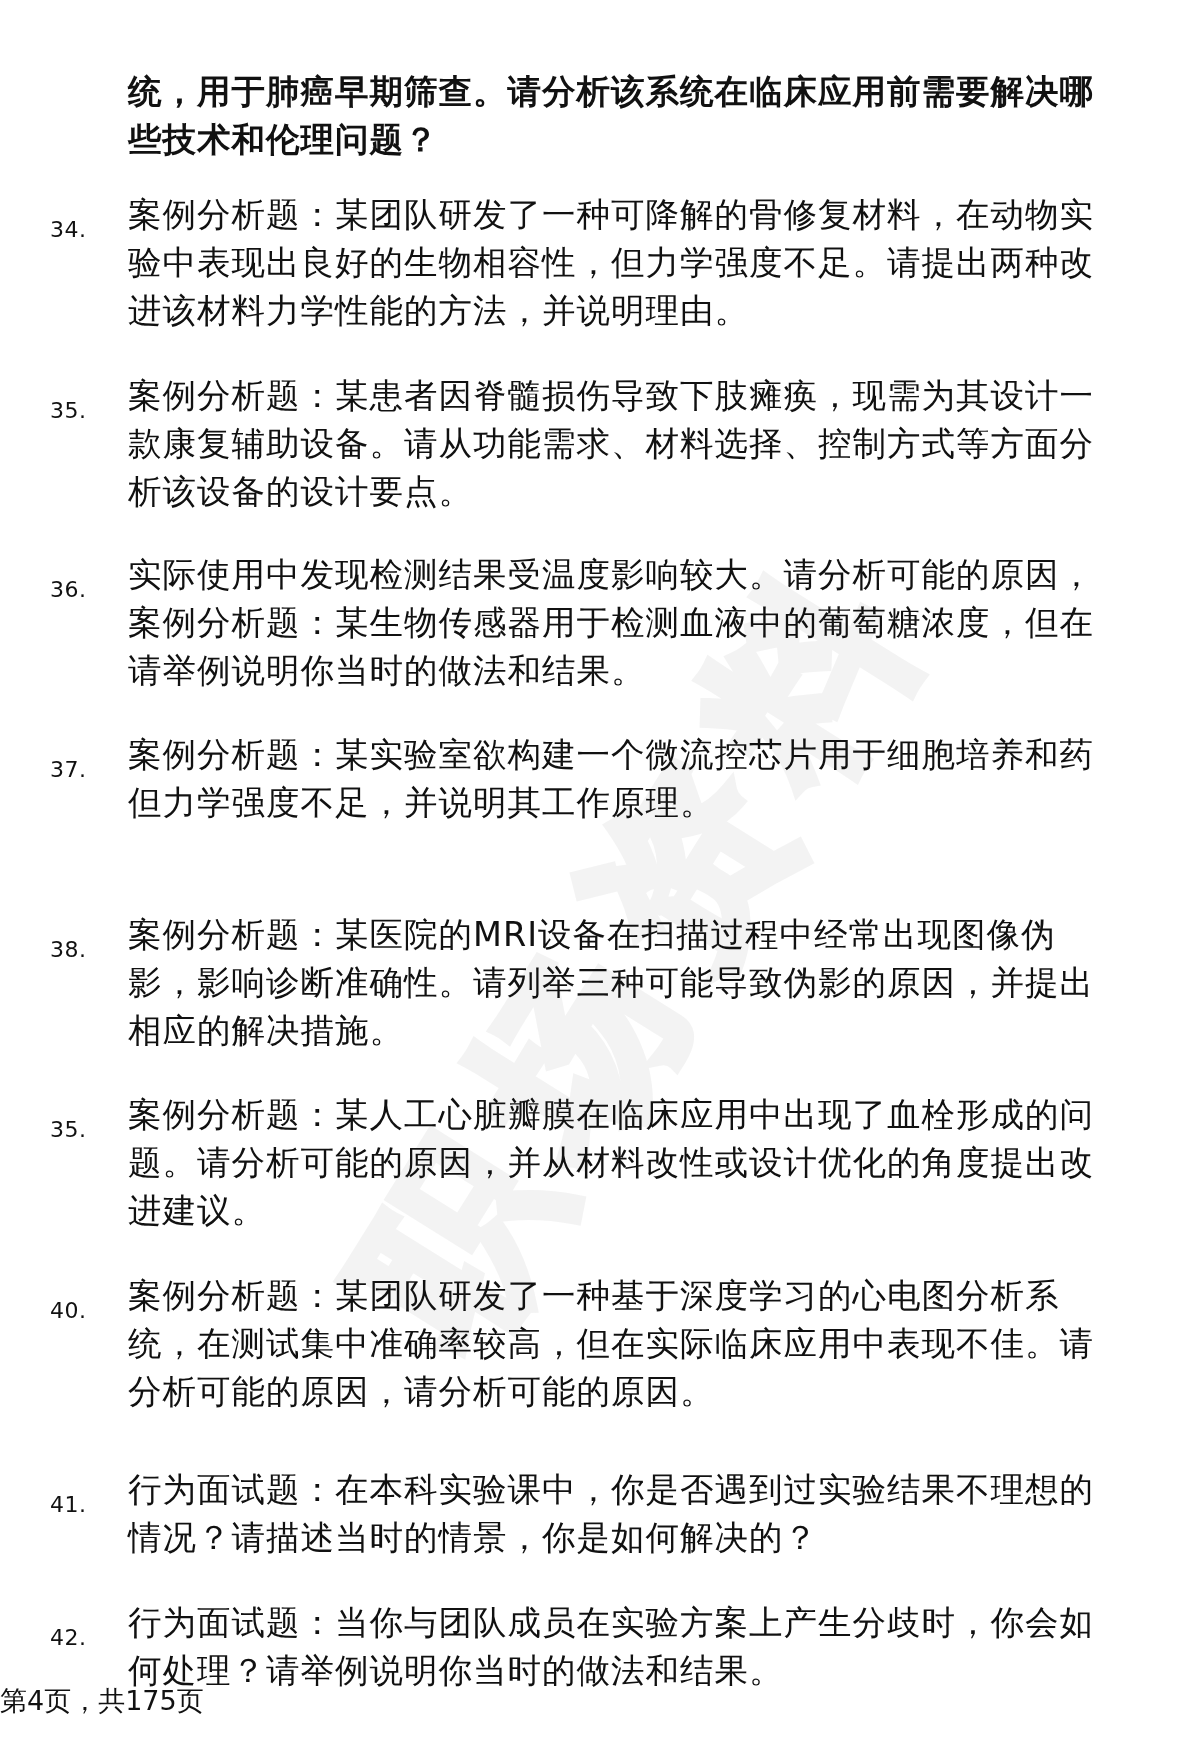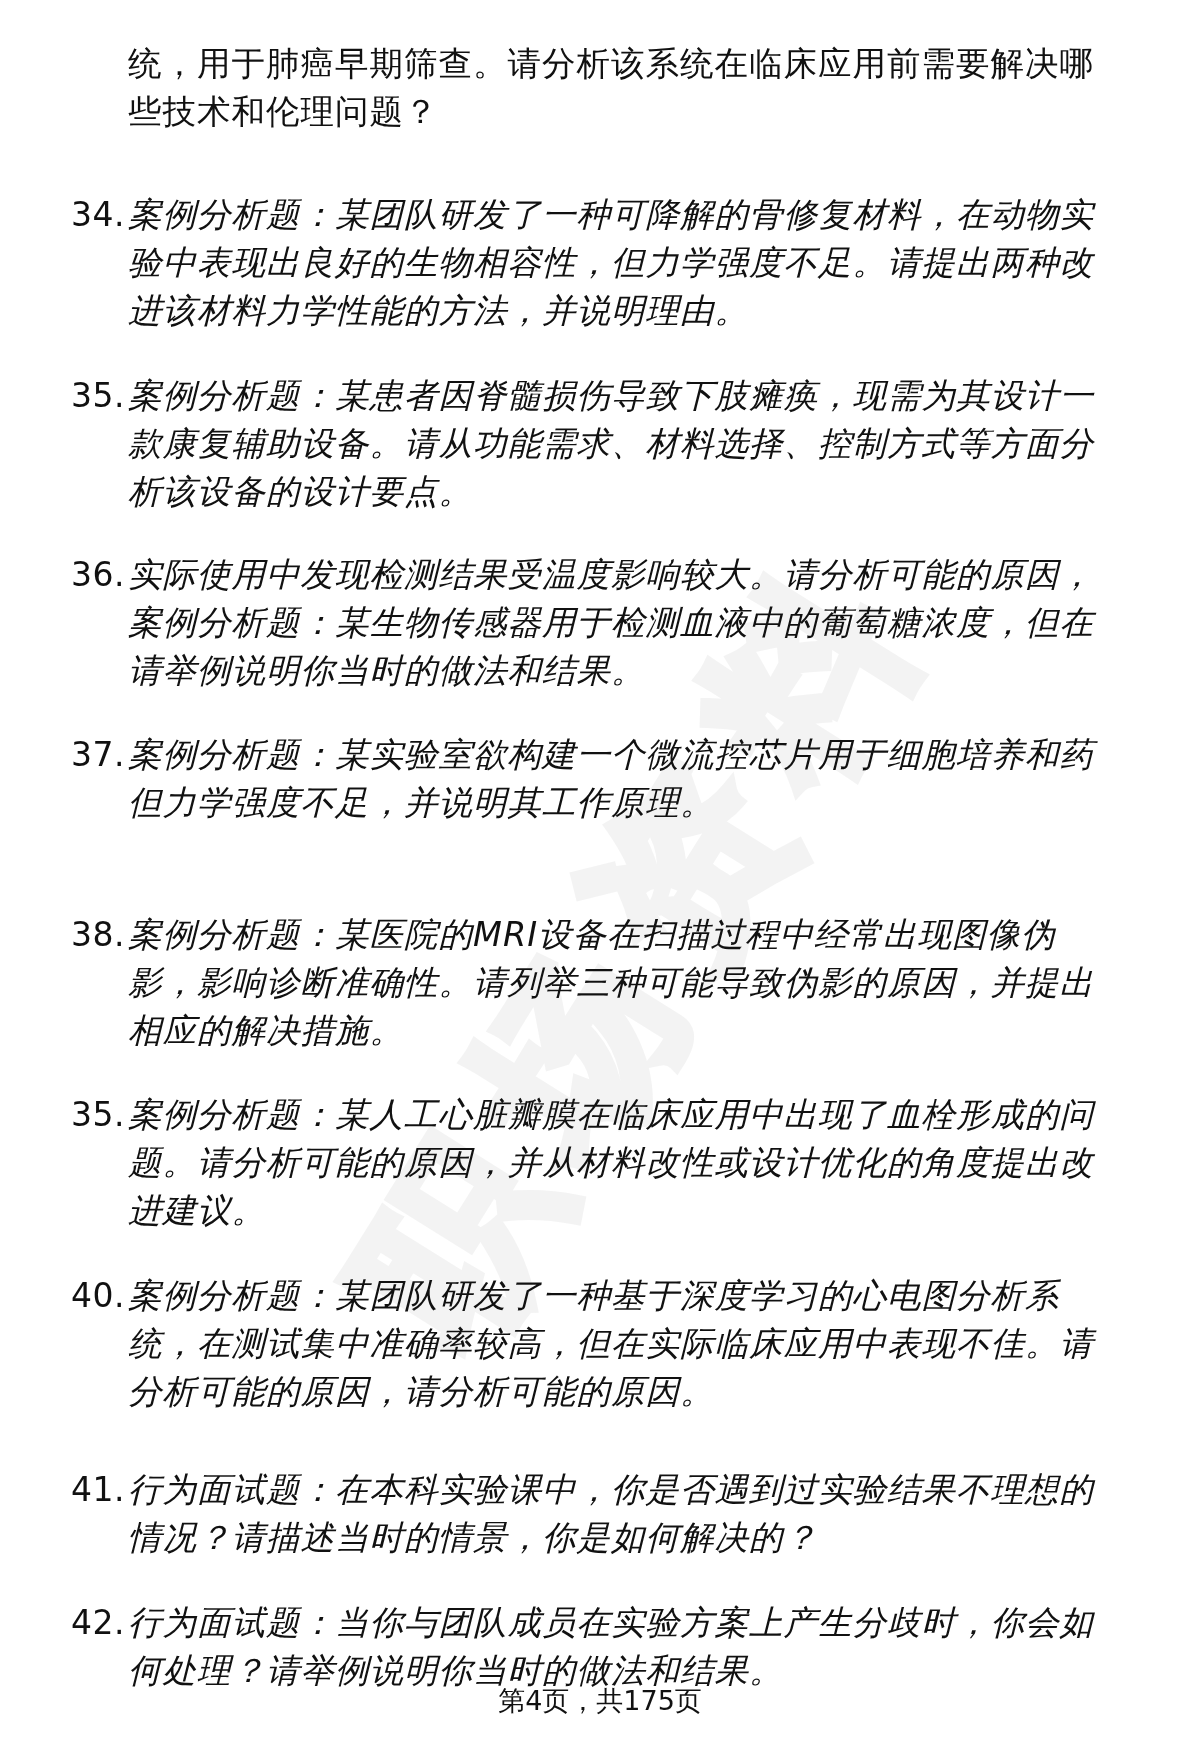--- a/index.html
+++ b/index.html
@@ -35,58 +35,57 @@
   .page {
     position: absolute;
     left: 0;
     top: 0;
     width: 1200px;
     z-index: 1;
   }
   .continuation {
     position: absolute;
     left: 128px;
-    top: 40px;
+    top: 68px;
     width: 1020px;
+    font-weight: bold;
   }
   .item {
     position: absolute;
     left: 0;
     width: 1200px;
   }
   .item-number {
     position: absolute;
     left: 50px;
-    top: 0;
-    font-size: 33px;
+    top: 15px;
+    font-size: 22px;
     line-height: 48px;
     letter-spacing: 0.5px;
-    margin-left: 21px;
   }
   .item-body {
     position: absolute;
     left: 128px;
     top: 0;
     width: 1020px;
-    font-style: italic;
   }
   .line {
     display: block;
     font-size: 33.5px;
     line-height: 48px;
     height: 48px;
     white-space: nowrap;
     letter-spacing: 1px;
   }
   .footer {
     position: absolute;
     left: 0;
     width: 1200px;
     top: 1683px;
-    text-align: center;
+    text-align: left;
     font-size: 27px;
     line-height: 36px;
     color: #111111;
   }
 </style>
 </head>
 <body>
 
 <div class="watermark">职场资料</div>
 

